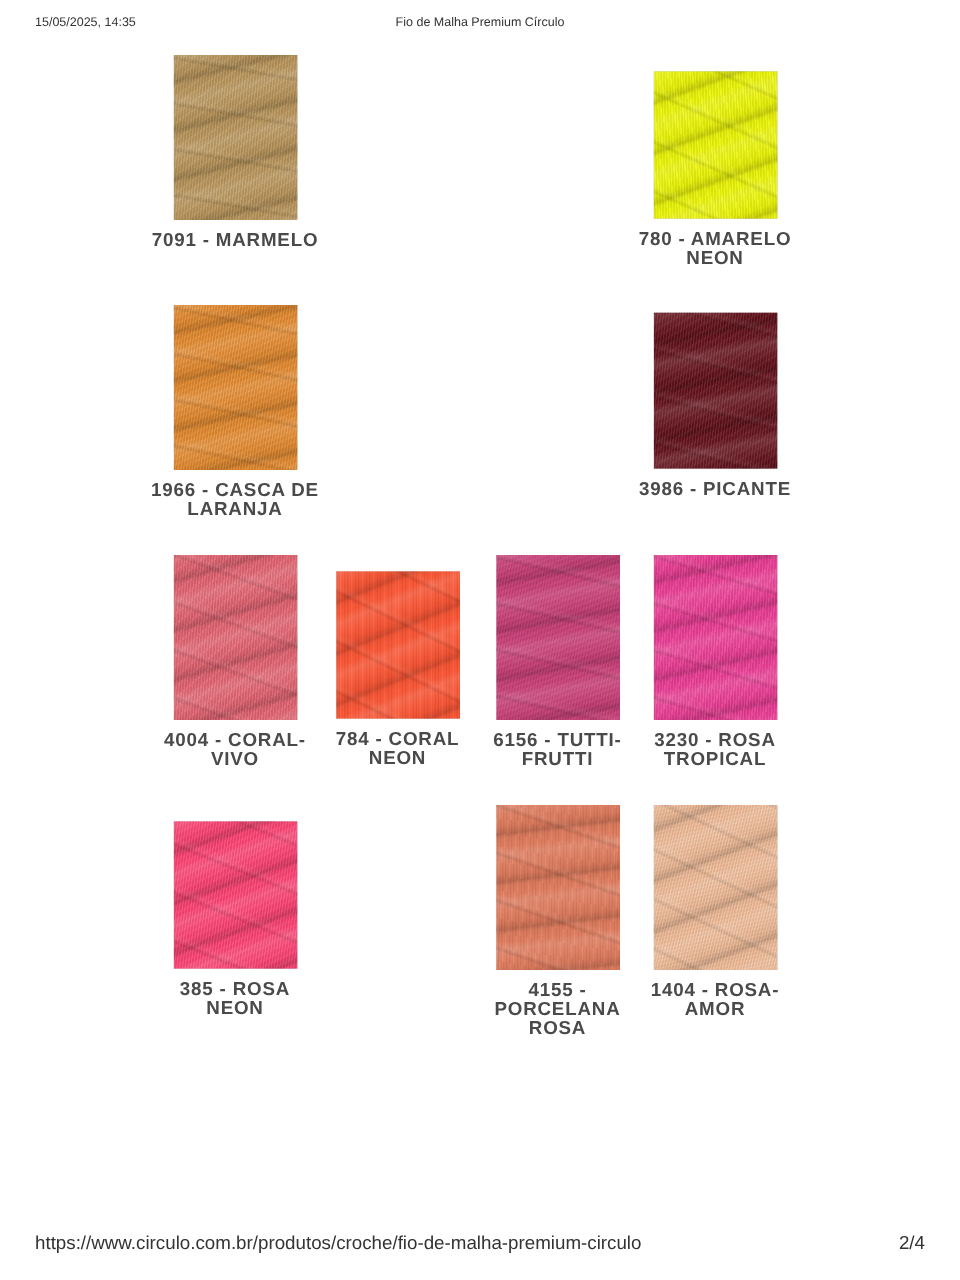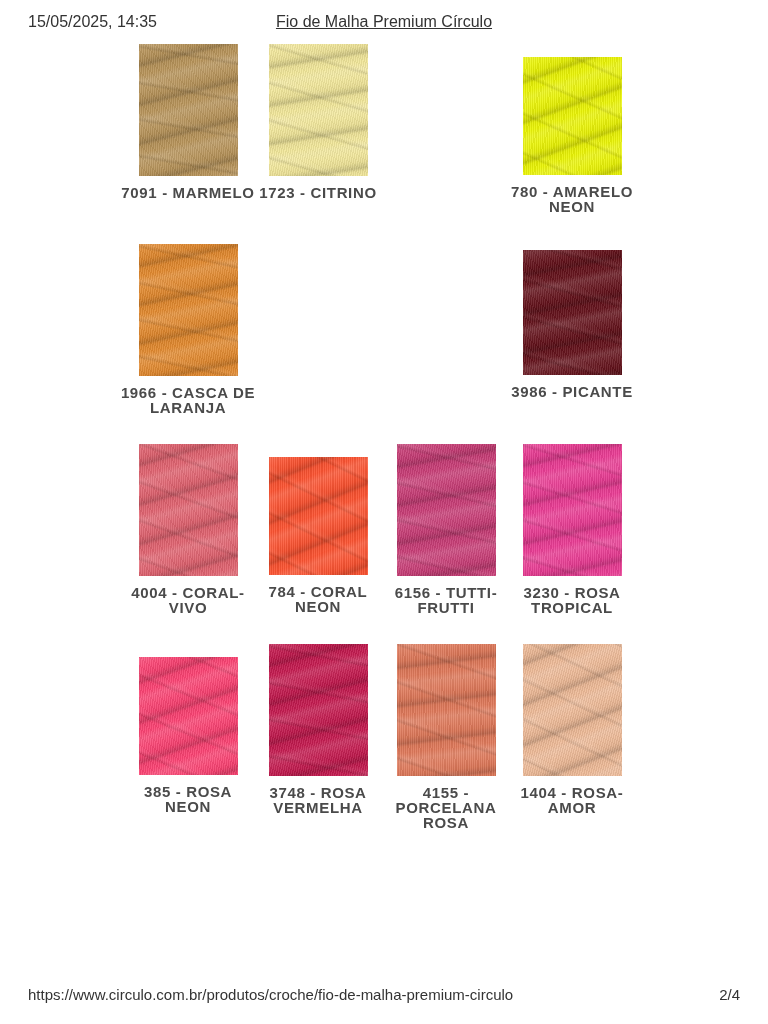--- a/index.html
+++ b/index.html
@@ -16,37 +16,36 @@
     overflow: hidden;
   }
 
   
   .print-header {
     position: absolute;
     top: 13px;
     left: 0;
     width: 636px;
     height: 16px;
-    font-size: 16px;
+    font-size: 10px;
     color: #333333;
   }
   .print-header .hdr-date {
     position: absolute;
     left: 28px;
     top: 0;
     white-space: nowrap;
   }
   .print-header .hdr-title {
     position: absolute;
     left: 0;
     top: 0;
     width: 768px;
     text-align: center;
     white-space: nowrap;
-    text-decoration: underline;
   }
 
   
   .catalog {
     position: absolute;
     left: 0;
     top: 44px;
     width: 768px;
   }
   .swatch-row {
@@ -169,26 +168,20 @@
 
 <div class="catalog">
 
   <div class="swatch-row">
     <div class="swatch-cell c0 tall">
       <div class="swatch-img">
         <div class="yarn" style="--base:#b8945a;--angle:166deg;--angle2:96deg;--angle3:10deg;"></div>
       </div>
       <div class="swatch-label">7091 - MARMELO</div>
     </div>
-    <div class="swatch-cell c1 tall">
-      <div class="swatch-img">
-        <div class="yarn" style="--base:#f2e79a;--angle:171deg;--angle2:101deg;--angle3:16deg;"></div>
-      </div>
-      <div class="swatch-label">1723 - CITRINO</div>
-    </div>
     <div class="swatch-cell c3 shorter">
       <div class="swatch-img">
         <div class="yarn" style="--base:#ebf505;--angle:160deg;--angle2:88deg;--angle3:24deg;"></div>
       </div>
       <div class="swatch-label">780 - AMARELO NEON</div>
     </div>
   </div>
 
   <div class="swatch-row">
     <div class="swatch-cell c0 tall">
@@ -231,26 +224,20 @@
       <div class="swatch-label">3230 - ROSA TROPICAL</div>
     </div>
   </div>
 
   <div class="swatch-row">
     <div class="swatch-cell c0 shorter">
       <div class="swatch-img">
         <div class="yarn" style="--base:#fb4272;--angle:161deg;--angle2:98deg;--angle3:22deg;"></div>
       </div>
       <div class="swatch-label">385 - ROSA NEON</div>
-    </div>
-    <div class="swatch-cell c1 tall">
-      <div class="swatch-img">
-        <div class="yarn" style="--base:#c41a4f;--angle:166deg;--angle2:102deg;--angle3:11deg;"></div>
-      </div>
-      <div class="swatch-label">3748 - ROSA VERMELHA</div>
     </div>
     <div class="swatch-cell c2 tall">
       <div class="swatch-img">
         <div class="yarn" style="--base:#e0795a;--angle:173deg;--angle2:91deg;--angle3:19deg;"></div>
       </div>
       <div class="swatch-label">4155 - PORCELANA ROSA</div>
     </div>
     <div class="swatch-cell c3 tall">
       <div class="swatch-img">
         <div class="yarn" style="--base:#eeba97;--angle:159deg;--angle2:104deg;--angle3:25deg;"></div>

